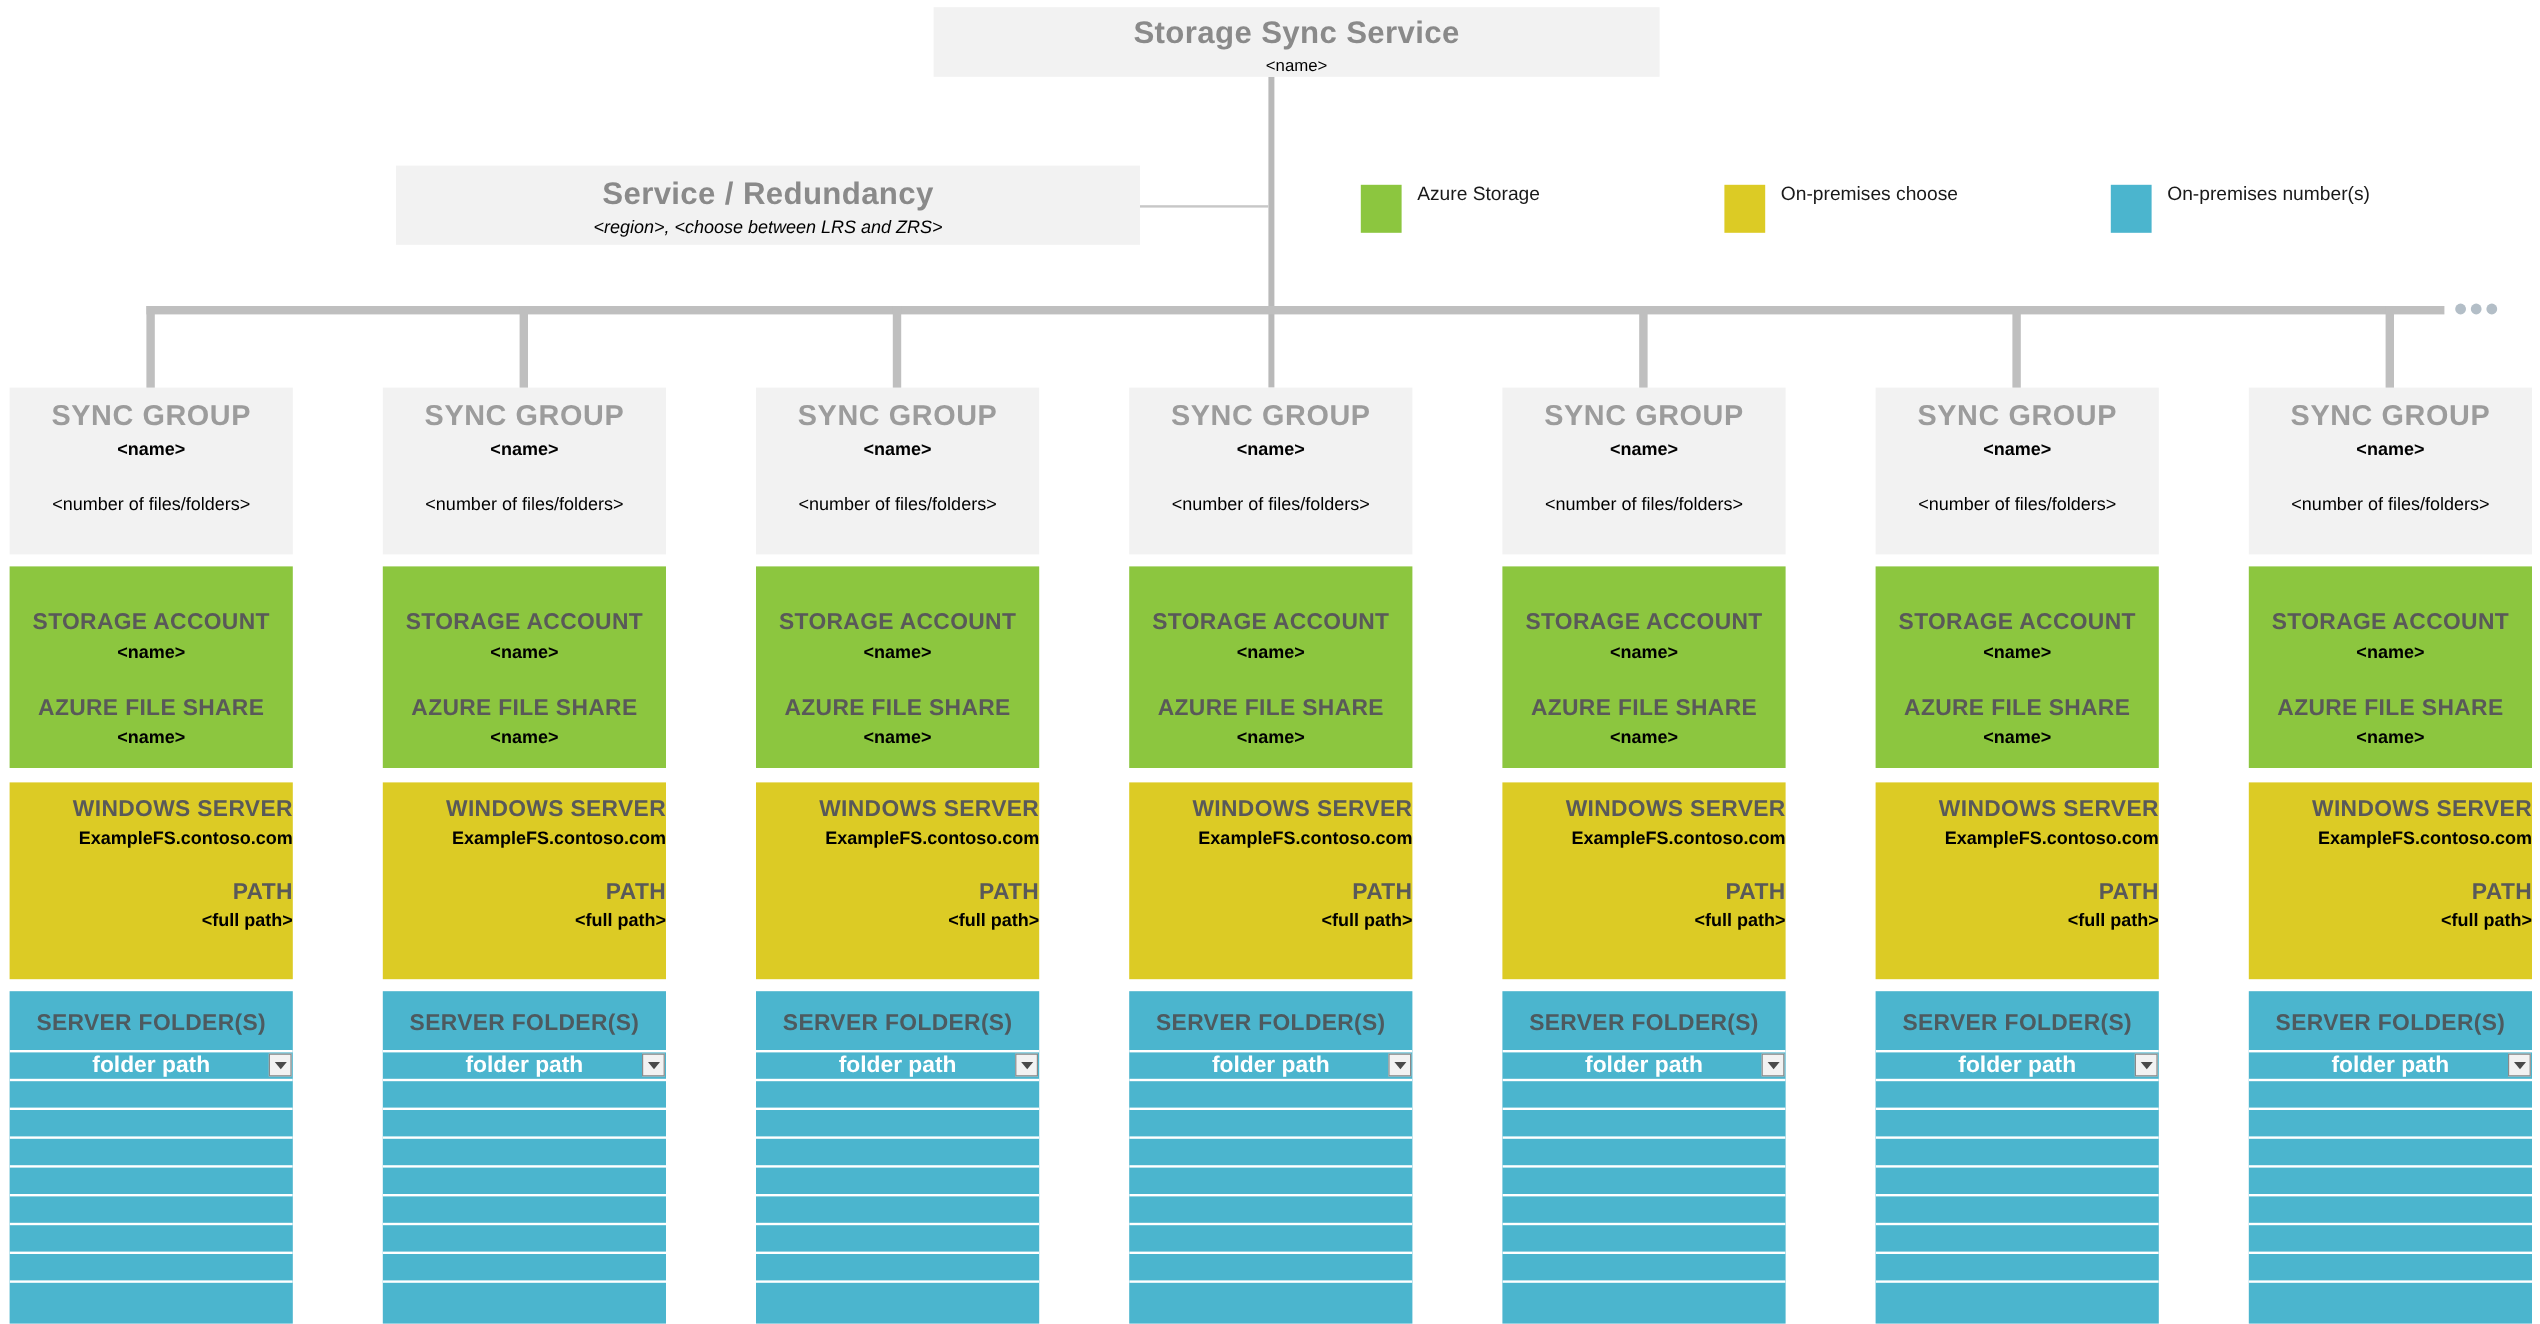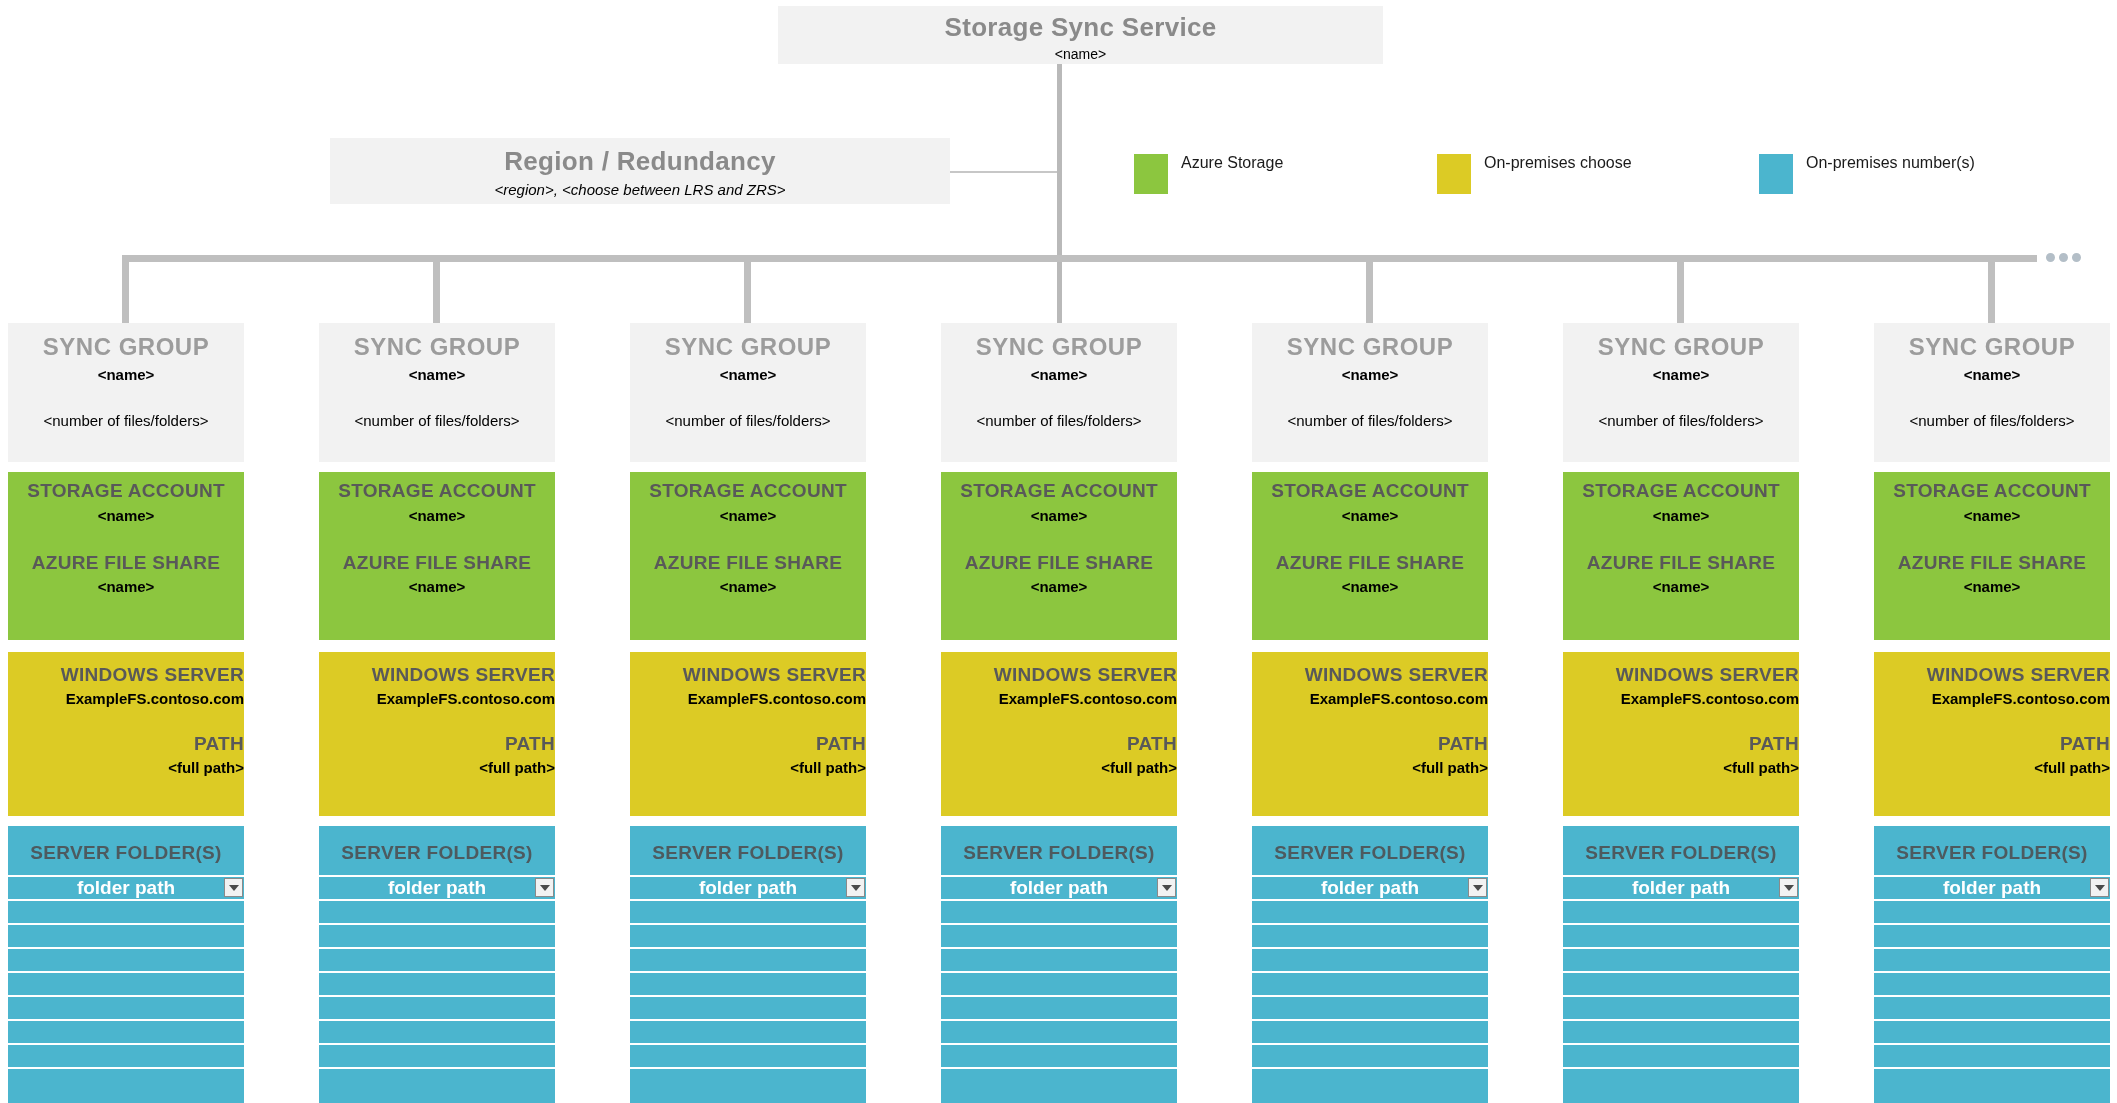--- a/index.html
+++ b/index.html
@@ -36,21 +36,21 @@
   
   .column{position:absolute;top:323px;width:236px;}
   .box{width:236px;text-align:center;overflow:hidden;}
   .sync-box{height:139px;background:var(--graybox,#F2F2F2);padding-top:10px;box-sizing:border-box;text-align:center;}
   .sync-label{font-size:24px;font-weight:bold;color:#9c9c9c;letter-spacing:.5px;}
   .small-bold{font-size:15px;font-weight:bold;color:#000;}
   .small{font-size:15px;color:#000;}
   .sync-name{margin-top:5px;}
   .sync-count{margin-top:29px;}
 
-  .green-box{height:168px;background:var(--green,#8CC63F);margin-top:10px;padding-top:8px;box-sizing:border-box;text-align:center;}
+  .green-box{height:168px;background:var(--green,#8CC63F);margin-top:10px;padding-top:36px;box-sizing:border-box;text-align:center;}
   .yellow-box{height:164px;background:var(--yellow,#DCCB25);margin-top:12px;padding-top:12px;box-sizing:border-box;text-align:right;}
   .colored-label{font-size:19px;font-weight:bold;color:#595959;letter-spacing:.3px;}
   .mt4{margin-top:4px;} .mt5{margin-top:5px;} .mt26{margin-top:26px;} .mt28{margin-top:28px;}
 
   .teal-box{height:277px;background:var(--teal,#4BB5CE);margin-top:10px;box-sizing:border-box;}
   .teal-label{font-size:19px;font-weight:bold;color:#4d5a5f;letter-spacing:.3px;padding-top:16px;height:49px;box-sizing:border-box;}
   .folder-row{height:22px;border-top:2px solid #ffffff;position:relative;}
   .folder-cell-text{display:block;line-height:22px;font-size:19px;font-weight:bold;color:#ffffff;text-align:center;}
   .dd-btn{position:absolute;right:1px;top:1px;width:19px;height:19px;background:#f2f2f2;
           border:1px solid #8a8a8a;box-sizing:border-box;display:flex;align-items:center;justify-content:center;cursor:pointer;}
@@ -74,21 +74,21 @@
   </span>
 
   
   <div class="panel service-box">
     <div class="panel-title">Storage Sync Service</div>
     <div class="panel-sub">&lt;name&gt;</div>
   </div>
 
   
   <div class="panel region-box">
-    <div class="panel-title">Region / Redundancy</div>
+    <div class="panel-title">Service / Redundancy</div>
     <div class="panel-sub">&lt;region&gt;, &lt;choose between LRS and ZRS&gt;</div>
   </div>
 
   
   <div class="legend-item" style="left:1134px">
     <span class="legend-swatch" style="background: rgb(140, 198, 63);"></span>
     <span class="legend-label">Azure Storage</span>
   </div>
   <div class="legend-item" style="left:1437px">
     <span class="legend-swatch" style="background: rgb(220, 203, 37);"></span>

